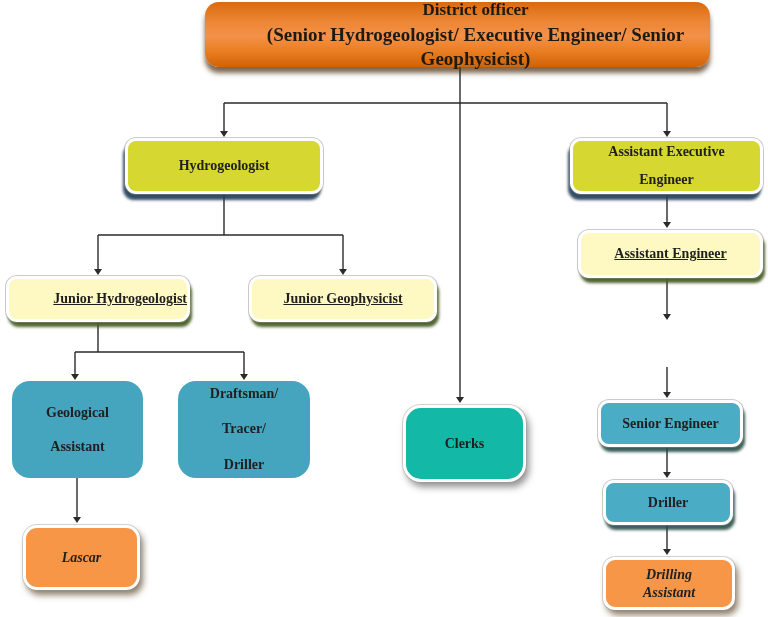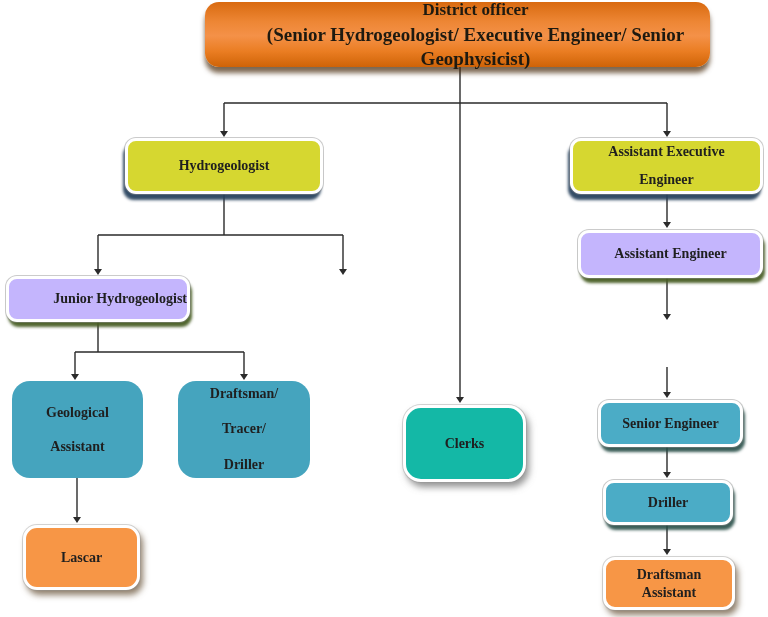--- a/index.html
+++ b/index.html
@@ -20,28 +20,28 @@
     border-radius:14px;
     box-shadow:0 6px 5px rgba(70,40,8,0.7);
     color:#1e1a10;
   }
   .n-district .t1{font-size:17px;margin-bottom:3px;}
   .n-district .t2{font-size:19px;}
   
   .bordered{border:3px solid #ffffff;border-radius:11px;}
   .yellow{background:#d6d730;
     box-shadow:0 0 0 1px rgba(140,140,140,.45), -2px 6px 3px rgba(40,66,94,.95);}
-  .green{background:#c4b5fd;
-    box-shadow:0 0 0 1px rgba(140,140,140,.45), 2px 5px 3px rgba(72,94,36,.95);}
+  .green{background:#fef9c3;
+    box-shadow:0 0 0 1px rgba(140,140,140,.45), 2px 5px 3px rgba(72,94,36,.95);text-decoration:underline;}
   .tealb{background:#4bacc6;
     box-shadow:0 0 0 1px rgba(140,140,140,.45), 2px 5px 3px rgba(38,76,70,.9);}
   .red{background:#14b8a6;border-radius:18px;
     box-shadow:0 0 0 1px rgba(150,150,150,.4), 3px 5px 7px rgba(110,110,110,.75);}
   .orange{background:#f79646;border-radius:14px;
-    box-shadow:0 0 0 1px rgba(150,150,150,.4), 3px 5px 6px rgba(115,95,70,.8);}
+    box-shadow:0 0 0 1px rgba(150,150,150,.4), 3px 5px 6px rgba(115,95,70,.8);font-style:italic;}
   
   .tealflat{background:#45a4be;border-radius:18px;}
   .twolines-wide span:first-child{margin-bottom:17px;}
   .lh16{line-height:1.6;}
   .lh15{line-height:1.45;}
 </style>
 </head>
 <body>
 
 <div class="stage">
@@ -87,20 +87,23 @@
   </div>
 
   <div class="node bordered green" style="left:578px;top:230px;width:185px;height:48px;">
     <span>Assistant Engineer</span>
   </div>
 
   <div class="node bordered green" style="left:6px;top:276px;width:184px;height:46px;align-items:flex-end;">
     <span>Junior Hydrogeologist</span>
   </div>
 
+  <div class="node bordered green" style="left:249px;top:276px;width:188px;height:46px;">
+    <span>Junior Geophysicist</span>
+  </div>
 
 
   <div class="node tealflat twolines-wide" style="left:12px;top:381px;width:131px;height:97px;text-align:right;">
     <span>Geological</span>
     <span>Assistant</span>
   </div>
 
   <div class="node tealflat lh15" style="left:178px;top:381px;width:132px;height:97px;gap:15px;">
     <span>Draftsman/</span>
     <span>Tracer/</span>
@@ -117,17 +120,17 @@
 
   <div class="node bordered tealb" style="left:603px;top:480px;width:130px;height:45px;">
     <span>Driller</span>
   </div>
 
   <div class="node orange" style="left:23px;top:525px;width:117px;height:65px;border:3px solid #fff;">
     <span>Lascar</span>
   </div>
 
   <div class="node orange" style="left:603px;top:557px;width:132px;height:53px;border:3px solid #fff;border-radius:12px;">
-    <span>Draftsman</span>
+    <span>Drilling</span>
     <span>Assistant</span>
   </div>
 
 </div>
 
 </body></html>

